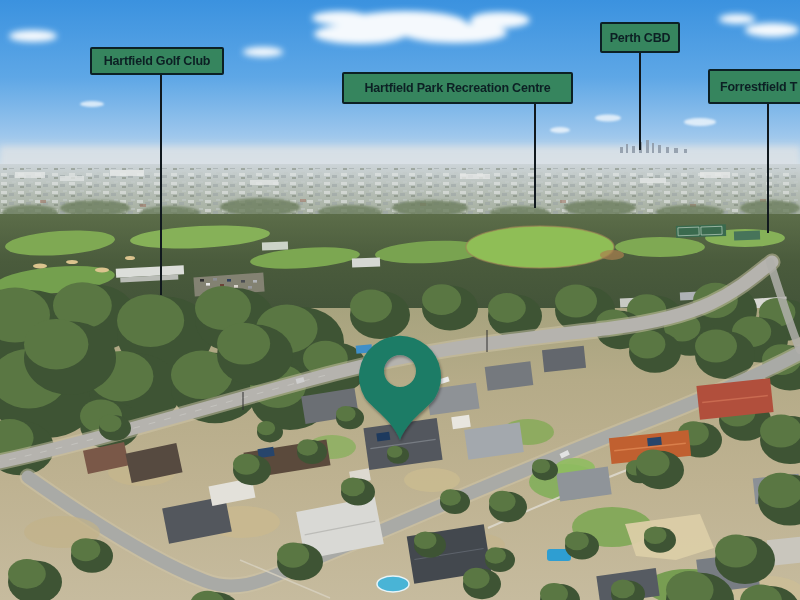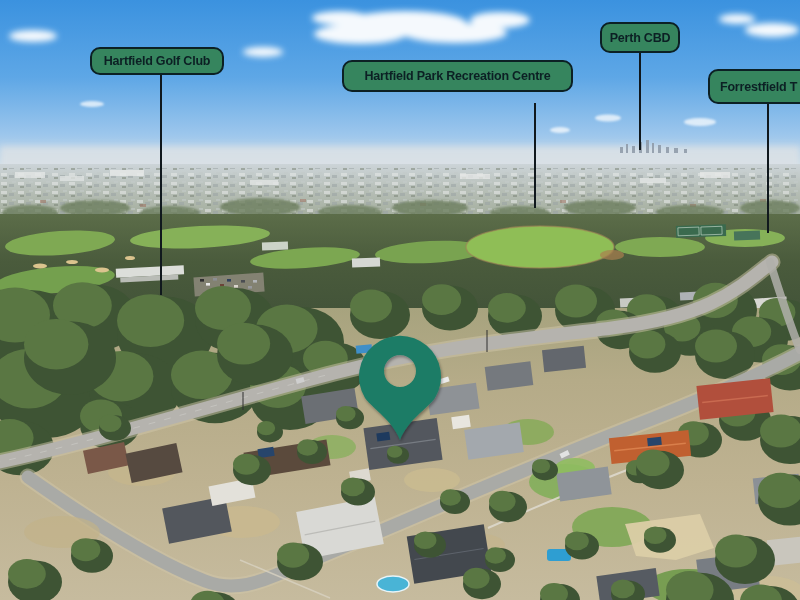--- a/index.html
+++ b/index.html
@@ -7,21 +7,21 @@
     position:relative;width:800px;height:600px;overflow:hidden;
     font-family:"Liberation Sans",sans-serif;
   }
   .scene{position:absolute;left:0;top:0;width:800px;height:600px;display:block;}
   .leader{position:absolute;width:2px;background:var(--leader-line,#10181d);}
   .callout{
     position:absolute;display:flex;align-items:center;justify-content:center;
     box-sizing:border-box;background:var(--label-bg,#36855e);
     border:2px solid var(--label-border,#0c2024);color:var(--label-text,#0c2024);
     font-weight:bold;font-size:12.5px;letter-spacing:-0.2px;white-space:nowrap;
-    border-radius:10px;
+    border-radius:2px;
   }
   .callout.left-pad{justify-content:flex-start;padding-left:10px;}
   .pin-shape{fill:var(--pin-color,#1d7c66);}
 </style>
 </head>
 <body>
 
 <div class="stage">
 
   <svg class="scene" viewBox="0 0 800 600" aria-hidden="true">
@@ -352,21 +352,21 @@
   </svg>
 
   <div class="leader" style="left:160px;top:74px;height:221px;"></div>
   <div class="leader" style="left:534px;top:103px;height:105px;"></div>
   <div class="leader" style="left:639px;top:52px;height:98px;"></div>
   <div class="leader" style="left:767px;top:103px;height:130px;"></div>
 
   <div class="callout" style="left:90px;top:47px;width:134px;height:28px;">
     <span>Hartfield Golf Club</span>
   </div>
-  <div class="callout" style="left:342px;top:60px;width:231px;height:32px;">
+  <div class="callout" style="left:342px;top:72px;width:231px;height:32px;">
     <span>Hartfield Park Recreation Centre</span>
   </div>
   <div class="callout" style="left:600px;top:22px;width:80px;height:31px;">
     <span>Perth CBD</span>
   </div>
   <div class="callout left-pad" style="left:708px;top:69px;width:162px;height:35px;">
     <span>Forrestfield T</span>
   </div>
 
 </div>

